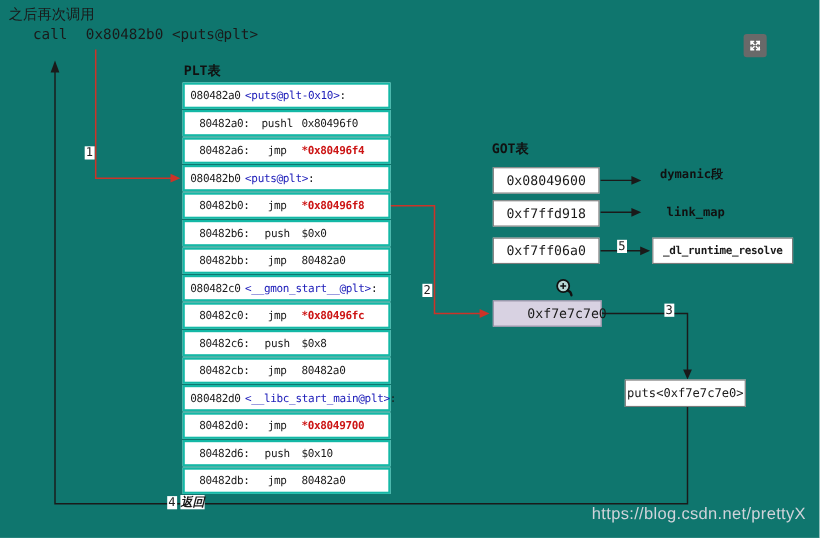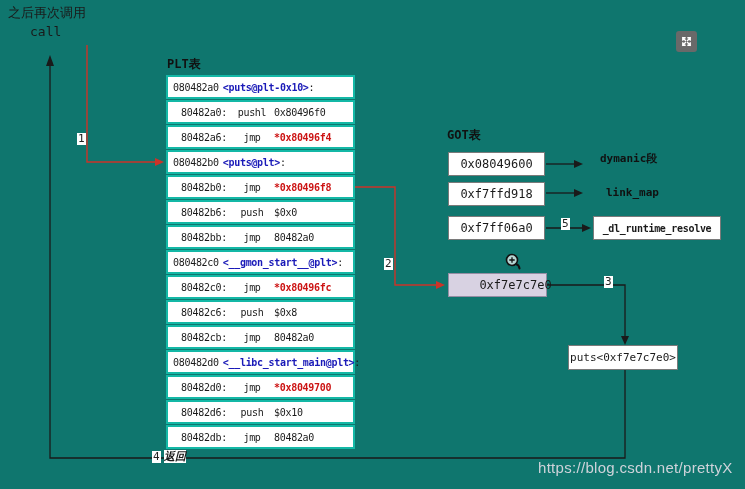--- a/index.html
+++ b/index.html
@@ -11,21 +11,21 @@
   
   #plt-rows{position:absolute;left:166px;top:75px;width:189px;}
   .plt-row{box-sizing:border-box;height:24px;margin-bottom:1px;border:2px solid #14b8a6;
            background:#fff;display:flex;align-items:center;font-size:10px;
            letter-spacing:-0.3px;white-space:nowrap;text-align:center;}
   .plt-row.header{padding-left:5px;}
   .plt-row.insn{padding-left:10px;}
   .plt-row .addr{color:#1a1a1a;}
   .plt-row.insn .addr{width:52px;}
   .plt-row.insn .mn{width:44px;}
-  .plt-row .sym{color:#1a1ab8;font-weight:bold;margin-left:4px;}
+  .plt-row .sym{color:#1a1ab8;font-weight:normal;margin-left:4px;}
   .red{color:#cc1414;font-weight:bold;}
 
   .box{box-sizing:border-box;border:1px solid #7a7a7a;background:#fff;display:flex;
        align-items:center;justify-content:center;white-space:nowrap;}
   .got-box{left:448px;width:97px;height:24px;font-size:12px;}
   .tbl-label{font-size:12px;font-weight:bold;color:#111;}
   .target-label{font-size:11px;font-weight:bold;color:#111;}
   #resolved-box{left:448px;top:273px;width:99px;height:24px;background:#d8d2e2;
                 border:1px solid #948da3;font-size:12px;padding-left:36px;}
   #dl-resolve-box{left:593px;top:216px;width:128px;height:24px;font-size:10px;
@@ -77,20 +77,21 @@
     </g>
 
     <g stroke="#cc3328" stroke-width="1.4" fill="none">
       <polyline points="354,187 395,187 395,285 437,285"></polyline>
       <polygon points="436,281 436,289 445,285" fill="#cc3328" stroke="none"></polygon>
     </g>
   </svg>
 
   <div class="abs sans" style="left:8px;top:4px;font-size:13px;">之后再次调用</div>
   <div class="abs" style="left:30px;top:24px;font-size:13px;">call</div>
+  <div class="abs" style="left:78px;top:24px;font-size:13px;">0x80482b0 &lt;puts@plt&gt;</div>
 
   <button id="expand-btn" class="abs">
     <span style="display:flex;">
       <svg width="15" height="15" viewBox="0 0 20 20" fill="none" stroke="#fff" stroke-width="1.8" stroke-linecap="square">
         <path d="M8.6,8.6 L5,5 M5,8 L5,5 L8,5"></path>
         <path d="M11.4,8.6 L15,5 M12,5 L15,5 L15,8"></path>
         <path d="M8.6,11.4 L5,15 M5,12 L5,15 L8,15"></path>
         <path d="M11.4,11.4 L15,15 M12,15 L15,15 L15,12"></path>
       </svg>
     </span>

